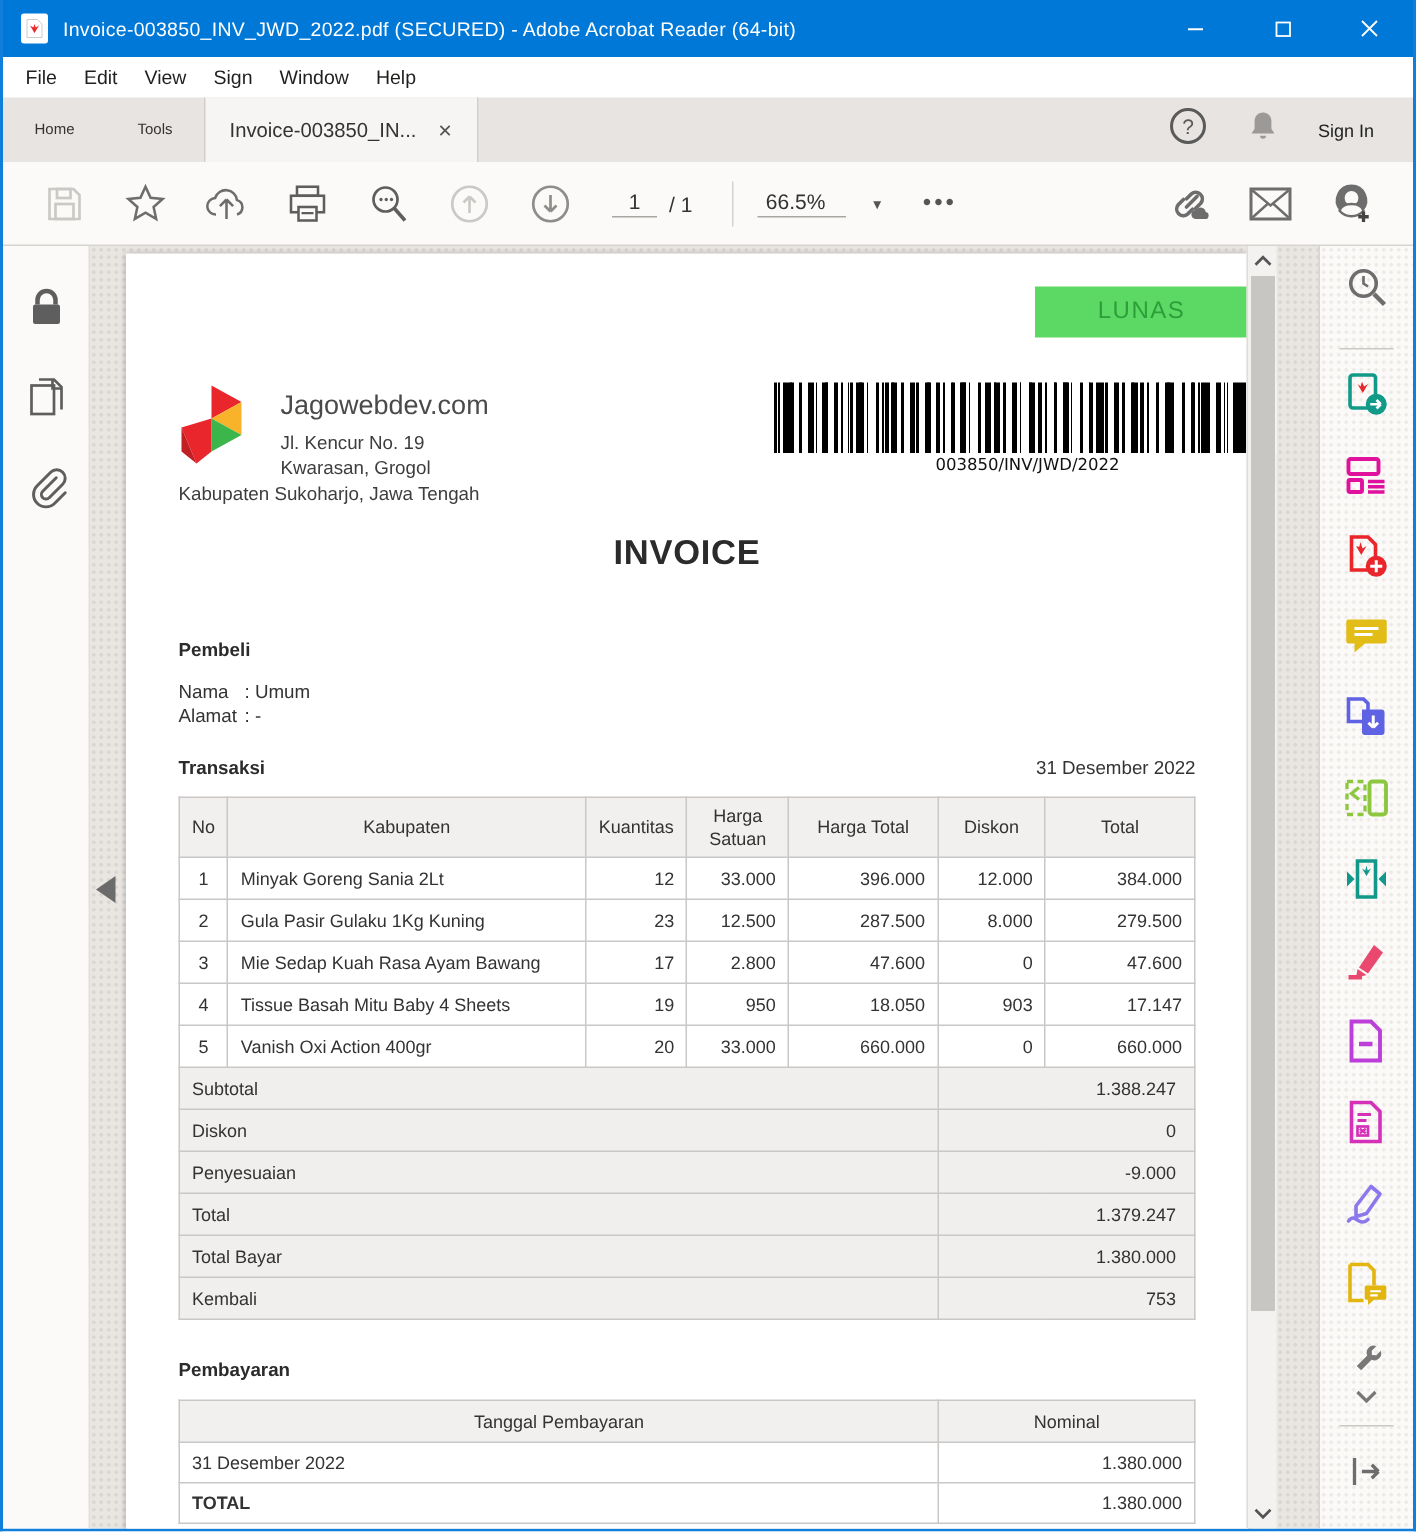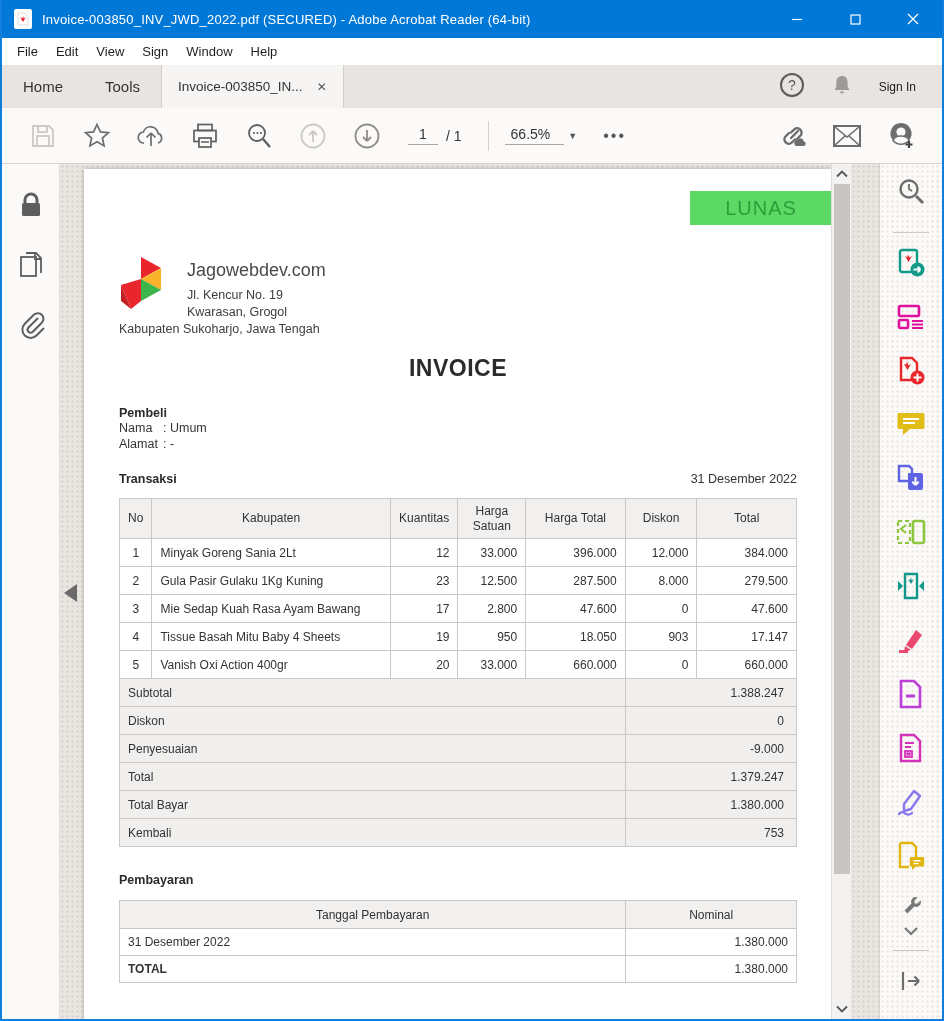--- a/index.html
+++ b/index.html
@@ -17,39 +17,39 @@
   .winctl { display:flex; height:38px; }
   .winctl .btn { width:58px; height:38px; display:flex; align-items:center; justify-content:center; color:#fff; font-size:14px; }
   .winctl svg { display:block; }
 
   
   .menubar { height:27px; background:#ffffff; display:flex; align-items:center; padding-left:6px; flex:0 0 auto; }
   .menubar .mi { font-size:13px; color:#201f1e; padding:4px 9px; cursor:default; }
 
   
   .tabbar { height:43px; background:#e7e4e1; display:flex; align-items:stretch; flex:0 0 auto; }
-  .tabbar .apptab { font-size:15px; color:#333; padding:0 21px; display:flex; align-items:center; }
+  .tabbar .apptab { font-size:10px; color:#333; padding:0 21px; display:flex; align-items:center; }
   .tabbar .doctab { background:#f6f5f3; border-left:1px solid #d2cfcb; border-right:1px solid #d2cfcb;
                     display:flex; align-items:center; gap:14px; padding:0 16px; min-width:178px; }
   .tabbar .doctab .dtlabel { font-size:13.5px; color:#333; white-space:nowrap; }
   .tabbar .doctab .close { font-size:12px; color:#555; }
   .tabbar .spacer { flex:1 1 auto; }
   .tabbar .right { display:flex; align-items:center; gap:26px; padding-right:26px; }
   .signin { font-size:12px; color:#222; }
 
   
   .toolbar { height:56px; background:#fbfaf9; border-bottom:1px solid #d7d4d0; display:flex; align-items:center; flex:0 0 auto; padding:0 14px; }
   .toolbar .tb { width:40px; height:40px; display:flex; align-items:center; justify-content:center; margin:0 7px; }
   .toolbar svg { display:block; }
   .pagebox { display:flex; align-items:center; gap:8px; margin:0 10px 0 14px; }
   .pageinput { width:30px; font-size:14px; color:#333; text-align:center; border:none; outline:none;
                border-bottom:1px solid #aaa7a3; background:transparent; padding-bottom:2px; font-family:"Liberation Sans",sans-serif; }
   .pagetotal { font-size:14px; color:#333; }
   .vdivider { width:1px; height:30px; background:#d5d2ce; margin:0 16px; }
-  .zoombox { display:flex; align-items:center; gap:4px; }
+  .zoombox { display:flex; align-items:center; gap:16px; }
   .zoomval { font-size:14px; color:#333; border-bottom:1px solid #aaa7a3; padding:0 14px 2px 6px; }
   .caret { font-size:9px; color:#555; }
   .ellipsis { font-size:16px; color:#555; letter-spacing:2px; margin-left:26px; }
   .tb-spacer { flex:1 1 auto; }
 
   
   .main { flex:1 1 auto; display:flex; min-height:0; position:relative; }
   .leftrail { width:58px; background:#fbfaf9; border-right:1px solid #e2dfdb; display:flex; flex-direction:column;
               align-items:center; padding-top:26px; gap:30px; }
   .railbtn { width:30px; height:30px; display:flex; align-items:center; justify-content:center; }
@@ -71,35 +71,35 @@
   .toolsrail { width:62px; background-color:#fbfaf8; background-image:radial-gradient(#edeae6 1px, transparent 1.2px);
                background-size:5px 5px; display:flex; flex-direction:column; align-items:center; padding-top:12px; }
   .toolsrail .tool { width:34px; height:34px; display:flex; align-items:center; justify-content:center; margin-bottom:22px; }
   .raildiv { width:36px; height:1px; background:#ccc9c5; margin:2px 0 14px; }
   .toolsrail .small { margin-bottom:8px; height:20px; }
 
   
   .pcontent { padding:0 35px; color:#333; }
   .badge { position:absolute; top:22px; right:0; width:142px; height:34px; background:#5cd964;
            display:flex; align-items:center; justify-content:center; }
-  .badge span { color:#2e9e3a; font-size:20px; letter-spacing:1px; }
+  .badge span { color:#2e9e3a; font-size:16px; letter-spacing:1px; }
   .headerflex { padding-top:86px; height:148px; position:relative; }
   .logo { float:left; margin-right:14px; }
   .cname { font-size:18px; color:#4a4a4a; padding-top:5px; }
   .addr { font-size:12.5px; color:#3d3d3d; line-height:17px; margin-top:6px; }
   .barcode-wrap { position:absolute; top:86px; right:-22px; width:338px; }
   .barcode { height:47px; background-color:#fff;
     background-image:
       repeating-linear-gradient(90deg,#000 0 2px,transparent 2px 6px,#000 6px 9px,transparent 9px 11px,#000 11px 12px,transparent 12px 17px),
       repeating-linear-gradient(90deg,transparent 0 3px,#000 3px 4px,transparent 4px 9px,#000 9px 13px,transparent 13px 23px);
   }
   .barcode-label { text-align:center; font-size:11px; color:#111; margin-top:1px; font-family:"DejaVu Sans",sans-serif; }
   .invtitle { text-align:center; font-size:23px; font-weight:bold; color:#2b2b2b; margin-top:38px; letter-spacing:.5px; }
-  .sechead { font-size:12.5px; font-weight:bold; color:#2b2b2b; margin-top:24px; }
-  .buyerrows { font-size:12.5px; line-height:16px; }
+  .sechead { font-size:12.5px; font-weight:bold; color:#2b2b2b; margin-top:44px; }
+  .buyerrows { margin-top:13px; font-size:12.5px; line-height:16px; }
   .buyerrows .lbl { display:inline-block; width:44px; }
   .transrow { margin-top:20px; display:flex; justify-content:space-between; align-items:baseline; }
   .transdate { font-size:12.5px; color:#333; }
 
   table { border-collapse:collapse; width:100%; margin-top:12px; font-size:12px; color:#333; }
   .items th, .items td, .pay th, .pay td { border:1px solid #c9c8c6; }
   .items th { background:#f1f0ef; font-weight:400; height:40px; padding:3px 6px; text-align:center; line-height:15px; }
   .items td { height:28px; padding:2px 8px; }
   .items td.c { text-align:center; }
   .items td.r { text-align:right; }
@@ -285,20 +285,24 @@
     </div>
 
     <div class="docarea">
       <div class="collapse-arrow"></div>
 
       <div class="page">
         <div class="badge">
             <span>LUNAS</span>
           </div>
 
+        <div class="barcode-wrap">
+          <div class="barcode"></div>
+          <div class="barcode-label">003850/INV/JWD/2022</div>
+        </div>
 
         <div class="pcontent">
           <div class="headerflex">
             <div class="logo">
               <svg width="54" height="58" viewBox="0 0 54 58">
                 <polygon points="22,2 42,13 22,24" fill="#e8262b"></polygon>
                 <polygon points="42,13 42,35 22,24" fill="#f8b32a"></polygon>
                 <polygon points="22,24 42,35 22,46" fill="#3cb54a"></polygon>
                 <polygon points="2,30 22,24 22,46 12,54" fill="#e8262b"></polygon>
                 <polygon points="2,30 12,54 2,46" fill="#c21f24"></polygon>

